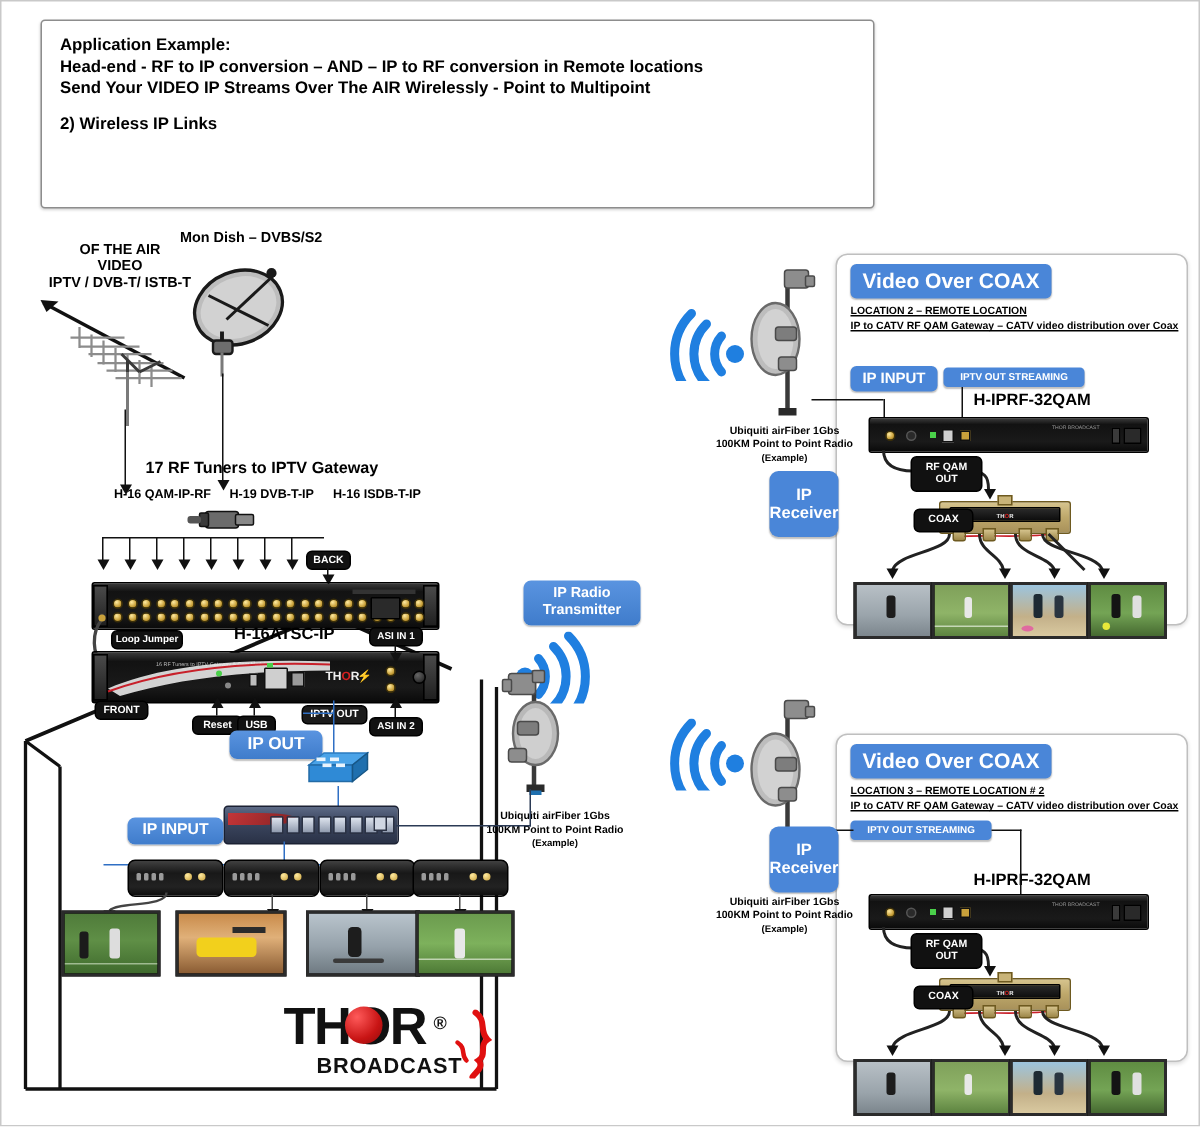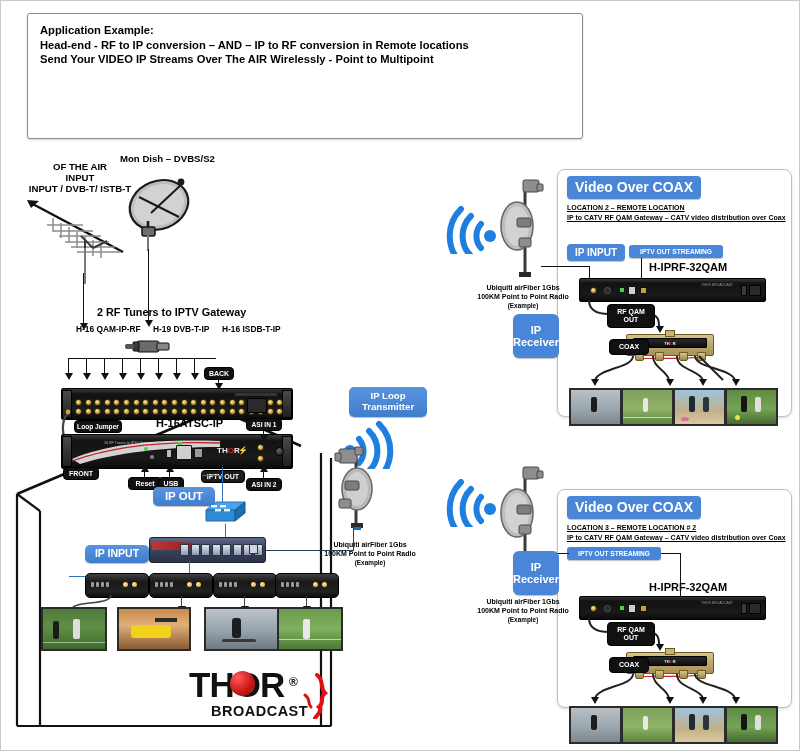--- a/index.html
+++ b/index.html
@@ -117,38 +117,39 @@
 </head>
 <body>
 
 <div id="page">
 
   <div id="appbox" class="abs">
     <div class="ln">Application Example:</div>
     <div class="ln">Head-end - RF to IP conversion – AND – IP to RF conversion in Remote locations</div>
     <div class="ln">Send Your VIDEO IP Streams Over The AIR Wirelessly - Point to Multipoint</div>
     <div class="gap"></div>
+    <div class="num">2)  Wireless IP Links</div>
   </div>
 
   <div class="abs" style="left:0;top:195px;width:345px;height:540px;">
     <svg width="345" height="540" style="display:block">
       <polyline points="16,298 217,213 300,250" fill="none" stroke="#111" stroke-width="2.6"></polyline>
       <line x1="16" y1="298" x2="16" y2="530" stroke="#111" stroke-width="2.2"></line>
       <line x1="39" y1="315" x2="39" y2="530" stroke="#111" stroke-width="2.2"></line>
       <line x1="16" y1="530" x2="330" y2="530" stroke="#111" stroke-width="2.2"></line>
       <line x1="39" y1="315" x2="320" y2="315" stroke="#111" stroke-width="0"></line>
       <line x1="320" y1="257" x2="320" y2="530" stroke="#111" stroke-width="2.2"></line>
       <line x1="330" y1="262" x2="330" y2="530" stroke="#111" stroke-width="2.2"></line>
       <line x1="16" y1="298" x2="39" y2="315" stroke="#111" stroke-width="2.2"></line>
     </svg>
   </div>
 
   <div class="txt b ctr" style="left:24px;top:160px;width:110px;font-size:9.6px;">OF THE AIR</div>
-  <div class="txt b ctr" style="left:24px;top:171px;width:110px;font-size:9.6px;">INPUT</div>
-  <div class="txt b ctr" style="left:14px;top:182px;width:130px;font-size:9.6px;">INPUT / DVB-T/ ISTB-T</div>
+  <div class="txt b ctr" style="left:24px;top:171px;width:110px;font-size:9.6px;">VIDEO</div>
+  <div class="txt b ctr" style="left:14px;top:182px;width:130px;font-size:9.6px;">IPTV / DVB-T/ ISTB-T</div>
 
   <div class="txt b" style="left:119px;top:152px;font-size:9.6px;">Mon Dish – DVBS/S2</div>
 
   <div class="abs" style="left:22px;top:195px;width:130px;height:90px;">
     <svg width="130" height="90">
       <line x1="6" y1="6" x2="100" y2="56" stroke="#111" stroke-width="2.4"></line>
       <polygon points="4,4 16,5 8,12" fill="#111"></polygon>
       <g stroke="#8c8c8c" stroke-width="1.5">
         <line x1="30" y1="22" x2="30" y2="36"></line>
           <line x1="24" y1="29" x2="60" y2="29"></line>
@@ -184,21 +185,21 @@
       <rect x="21" y="58" width="13" height="9" rx="2" fill="#6e6e6e" stroke="#1a1a1a" stroke-width="1.6"></rect>
       <line x1="27" y1="66" x2="27" y2="82" stroke="#7a7a7a" stroke-width="2"></line>
     </svg>
   </div>
 
   <div class="ln-v" style="left:82px;top:272px;height:52px;"></div>
   <div class="arr-d" style="left:79px;top:322px;"></div>
   <div class="ln-v" style="left:147px;top:248px;height:73px;"></div>
   <div class="arr-d" style="left:144px;top:319px;"></div>
 
-  <div class="txt b" style="left:96px;top:305px;font-size:10.8px;">2 RF Tuners to IPTV Gateway</div>
+  <div class="txt b" style="left:96px;top:305px;font-size:10.8px;">17 RF Tuners to IPTV Gateway</div>
   <div class="txt b" style="left:75px;top:323px;font-size:8.4px;">H-16 QAM-IP-RF</div>
   <div class="txt b" style="left:152px;top:323px;font-size:8.4px;">H-19 DVB-T-IP</div>
   <div class="txt b" style="left:221px;top:323px;font-size:8.4px;">H-16 ISDB-T-IP</div>
 
   <div class="abs" style="left:122px;top:336px;width:52px;height:20px;">
     <svg width="52" height="20">
       <rect x="14" y="4" width="22" height="11" rx="2" fill="#6b6b6b" stroke="#111" stroke-width="1"></rect>
       <rect x="10" y="5" width="6" height="9" rx="1" fill="#3a3a3a" stroke="#111" stroke-width="1"></rect>
       <rect x="34" y="6" width="12" height="7" rx="1" fill="#888" stroke="#111" stroke-width="1"></rect>
       <rect x="2" y="7" width="9" height="5" rx="2" fill="#555"></rect>
@@ -479,21 +480,21 @@
     <div class="thorbc">BROADCAST</div>
     <div class="abs" style="left:110px;top:8px;width:34px;height:46px;">
       <svg width="34" height="46">
         <path d="M18,2 C26,8 20,14 26,20 C20,24 26,30 20,34 C24,38 18,42 16,45" fill="none" stroke="#e01010" stroke-width="4" stroke-linecap="round"></path>
         <path d="M6,22 C12,26 8,30 12,34" fill="none" stroke="#e01010" stroke-width="3" stroke-linecap="round"></path>
       </svg>
     </div>
   </div>
 
   <div class="badge grad" style="left:348px;top:386px;width:78px;height:30px;font-size:9.6px;flex-direction:column;">
-    <span>IP Loop</span>
+    <span>IP Radio</span>
     <span>Transmitter</span>
   </div>
 
   <div class="wifi" style="left:340px;top:420px;">
     <svg width="62" height="48" viewBox="0 0 62 48">
       <circle cx="9" cy="30" r="6" fill="#1f7fe0"></circle>
       <path d="M18,18 A18,18 0 0 1 18,42" fill="none" stroke="#1f7fe0" stroke-width="6" stroke-linecap="round"></path>
       <path d="M28,10 A28,28 0 0 1 28,50" fill="none" stroke="#1f7fe0" stroke-width="6" stroke-linecap="round"></path>
       <path d="M38,3 A38,38 0 0 1 38,57" fill="none" stroke="#1f7fe0" stroke-width="6" stroke-linecap="round"></path>
     </svg>

